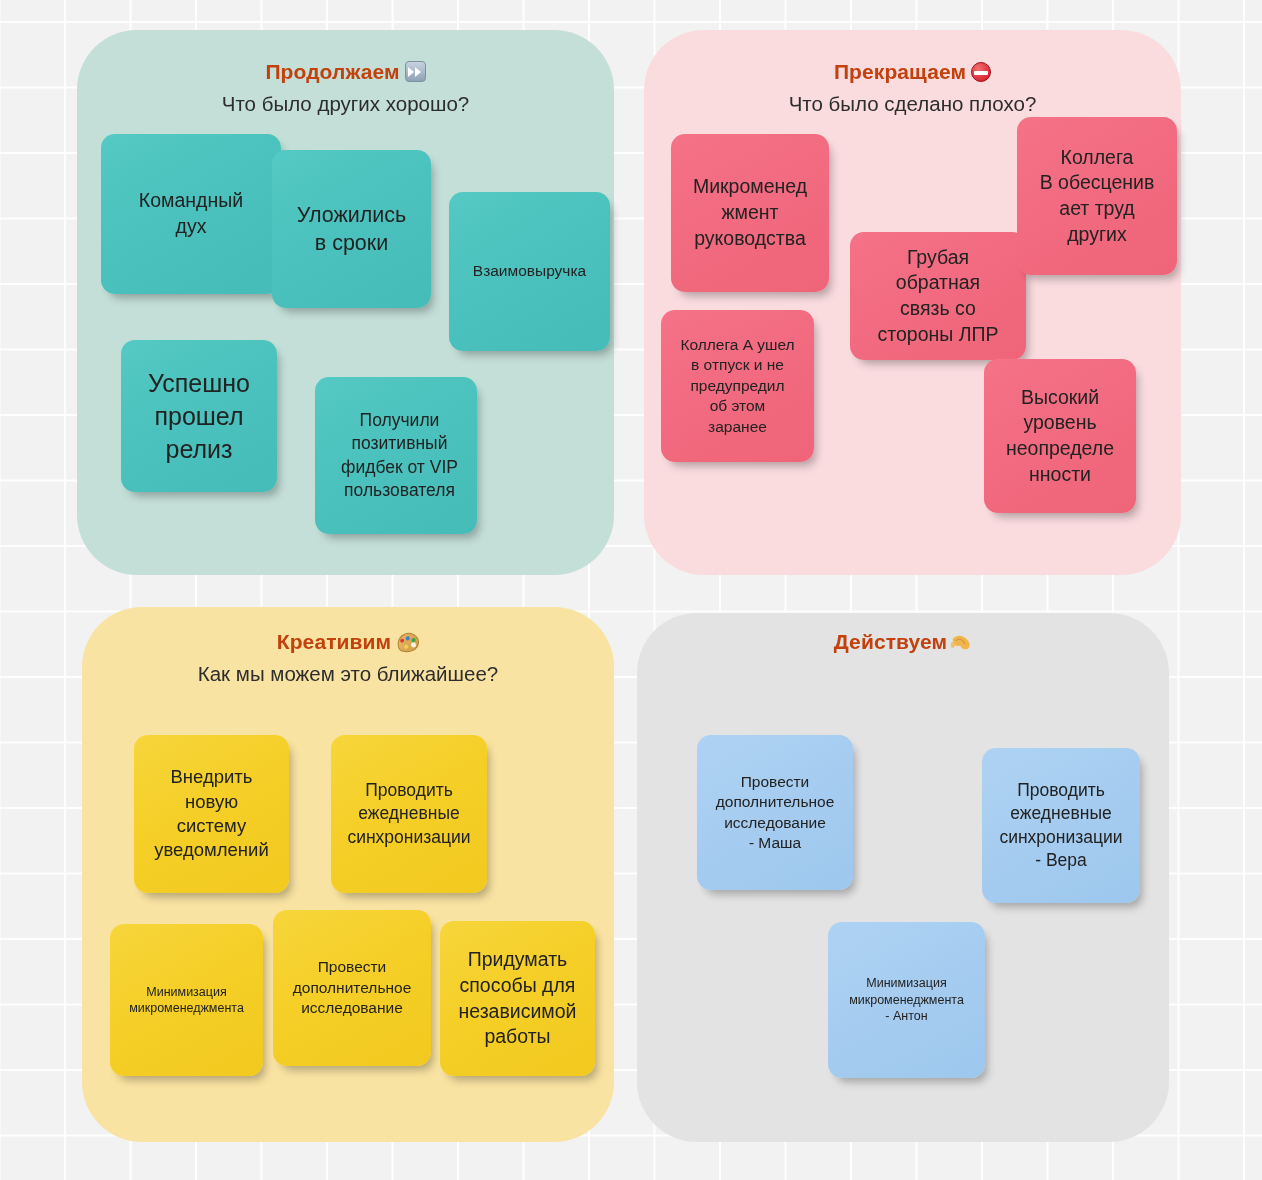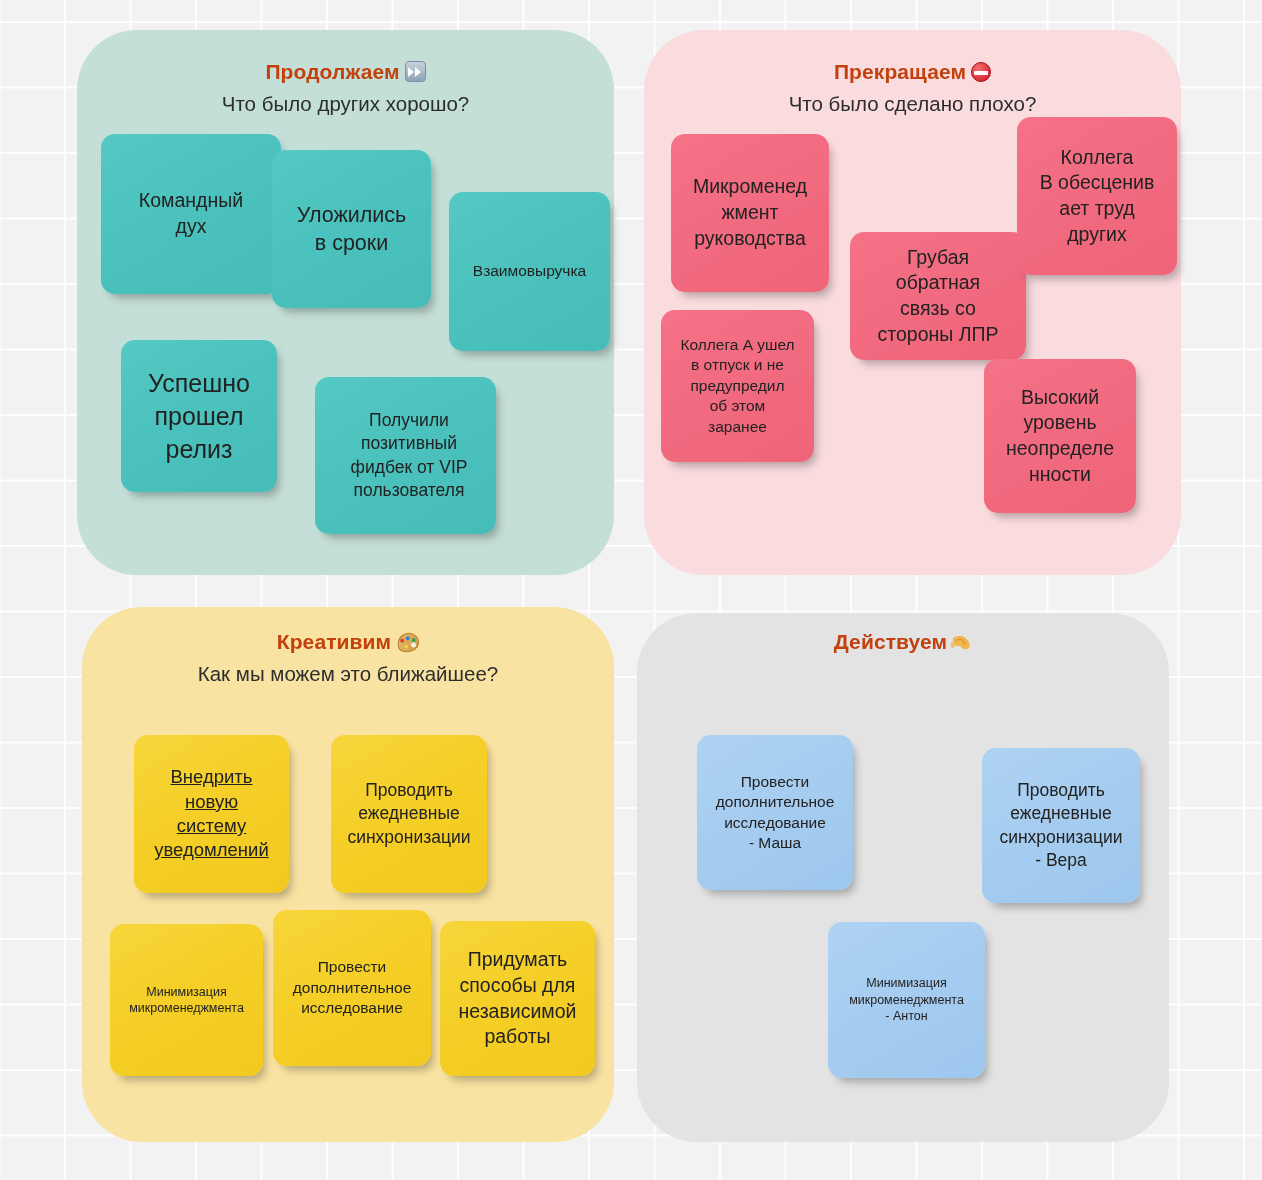--- a/index.html
+++ b/index.html
@@ -185,21 +185,21 @@
   </div>
   <div class="note n-teal fs-21" style="left:272px; top:150px; width:159px; height:158px;">
     <span>Уложились<br>в сроки</span>
   </div>
   <div class="note n-teal fs-15" style="left:449px; top:192px; width:161px; height:159px;">
     <span>Взаимовыручка</span>
   </div>
   <div class="note n-teal fs-25" style="left:121px; top:340px; width:156px; height:152px;">
     <span>Успешно<br>прошел<br>релиз</span>
   </div>
-  <div class="note n-teal fs-17" style="left:315px; top:377px; width:181px; height:157px;padding-left:16px;">
+  <div class="note n-teal fs-17" style="left:315px; top:377px; width:162px; height:157px;padding-left:16px;">
     <span>Получили<br>позитивный<br>фидбек от VIP<br>пользователя</span>
   </div>
 
   <div class="quadrant q-stop" style="left:644px; top:30px; width:537px; height:545px;"></div>
   <div class="q-head" style="left:644px; top:58px; width:537px;">
     <div class="q-title">
       <span>Прекращаем</span><span class="ico ico-noentry"></span>
     </div>
     <div class="q-sub">Что было сделано плохо?</div>
   </div>
@@ -221,21 +221,21 @@
   </div>
 
   <div class="quadrant q-create" style="left:82px; top:607px; width:532px; height:535px;"></div>
   <div class="q-head" style="left:82px; top:628px; width:532px;">
     <div class="q-title">
       <span>Креативим</span><span class="ico ico-palette"></span>
     </div>
     <div class="q-sub">Как мы можем это ближайшее?</div>
   </div>
 
-  <div class="note n-yellow fs-18" style="left:134px; top:735px; width:155px; height:158px;text-decoration:underline;">
+  <div class="note n-yellow fs-18" style="left:134px; top:735px; width:155px; height:158px;">
     <span>Внедрить<br>новую<br>систему<br>уведомлений</span>
   </div>
   <div class="note n-yellow fs-17" style="left:331px; top:735px; width:156px; height:158px;">
     <span>Проводить<br>ежедневные<br>синхронизации</span>
   </div>
   <div class="note n-yellow fs-12" style="left:110px; top:924px; width:153px; height:152px;">
     <span>Минимизация<br>микроменеджмента</span>
   </div>
   <div class="note n-yellow fs-15" style="left:273px; top:910px; width:158px; height:156px;">
     <span>Провести<br>дополнительное<br>исследование</span>

